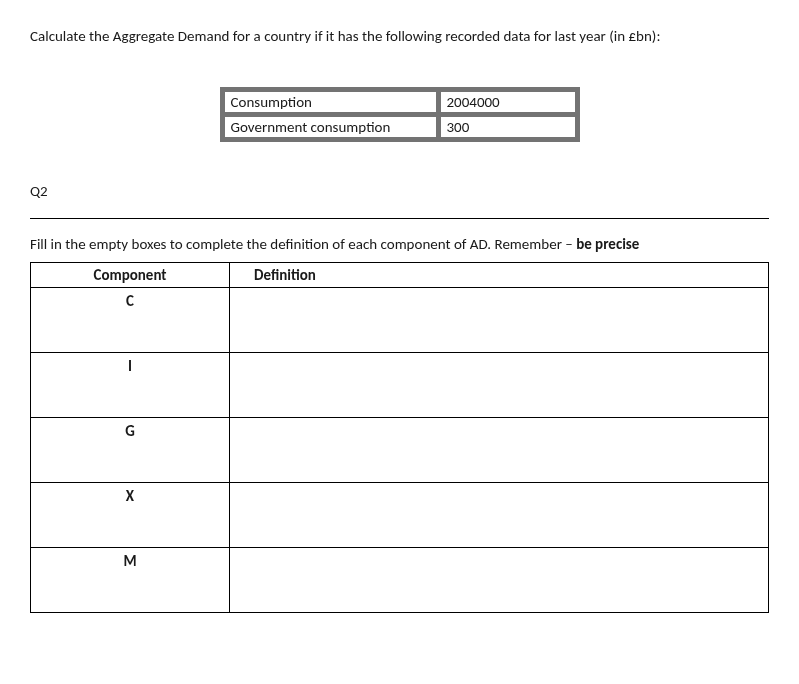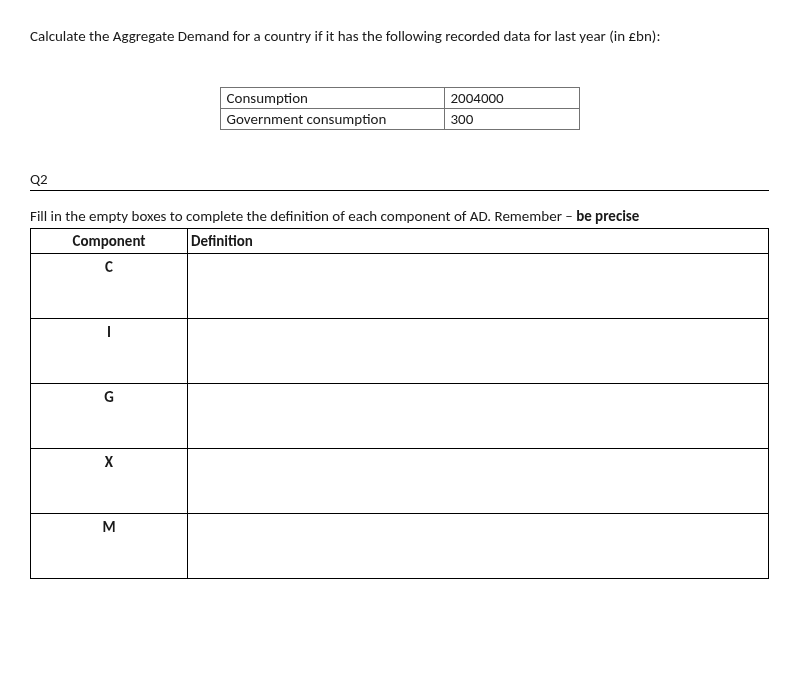--- a/index.html
+++ b/index.html
@@ -15,53 +15,53 @@
   .intro {
     line-height: 1.6;
     margin-bottom: 39px;
   }
   .data-table {
     border-collapse: collapse;
     margin: 0 auto 40px auto;
     width: 360px;
   }
   .data-table td {
-    border: 1px solid #737373;
+    border: 5px solid #737373;
     padding: 1px 8px 1px 6px;
     font-size: 15px;
   }
   .data-table td.num {
     text-align: left;
     width: 120px;
   }
   .q-heading {
     font-size: 15px;
     border-bottom: 1px solid #000;
-    padding-bottom: 2px;
+    padding-bottom: 18px;
     margin-bottom: 14px;
   }
   .instruction {
     line-height: 1.5;
-    margin-bottom: 0;
+    margin-bottom: 6px;
   }
   .instruction .bold {
     font-weight: bold;
   }
   .def-table {
     border-collapse: collapse;
     width: 100%;
   }
   .def-table th, .def-table td {
     border: 1px solid #000;
     font-size: 15px;
   }
   .def-table th {
     font-weight: bold;
     text-align: left;
-    padding: 3px 3px;
+    padding: 3px 24px;
   }
   .def-table th.comp-head {
     text-align: center;
     width: 150px;
   }
   .def-table td.comp-cell {
     text-align: center;
     vertical-align: top;
     font-weight: bold;
     padding: 4px 8px;

